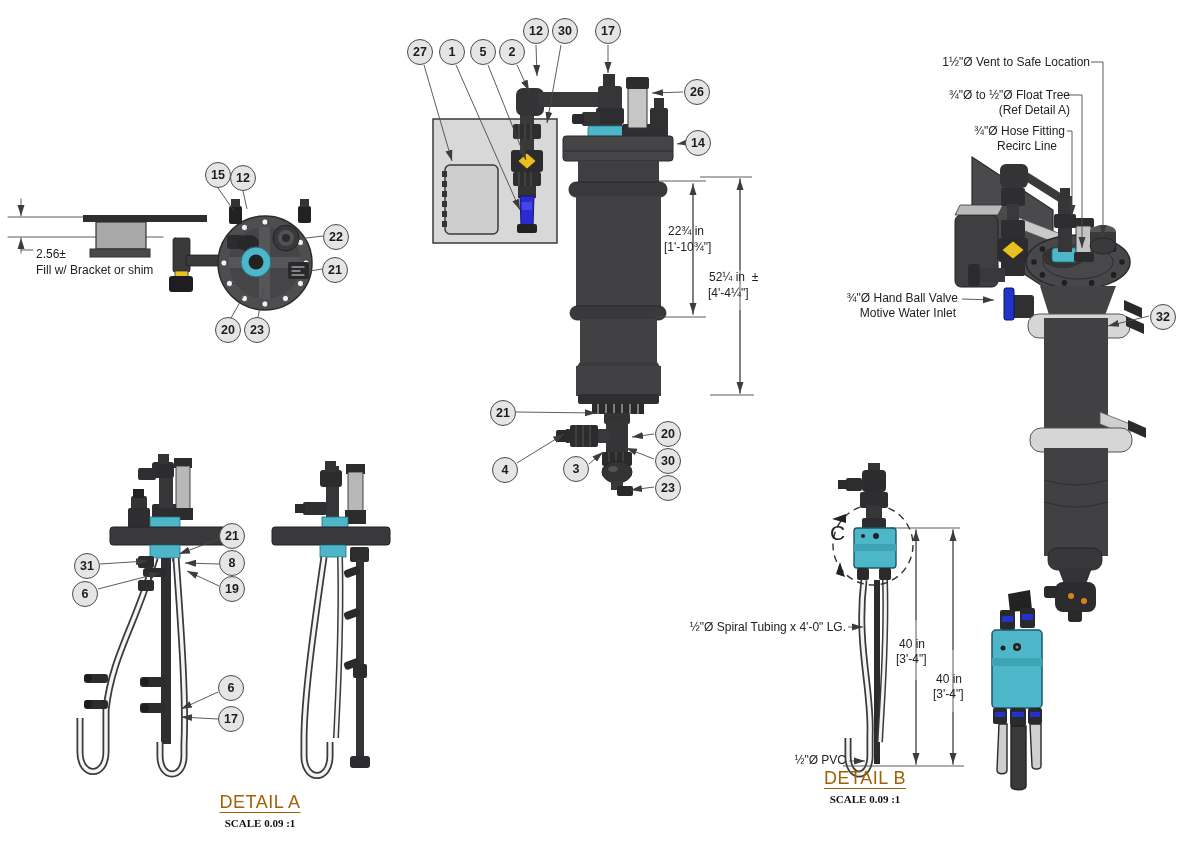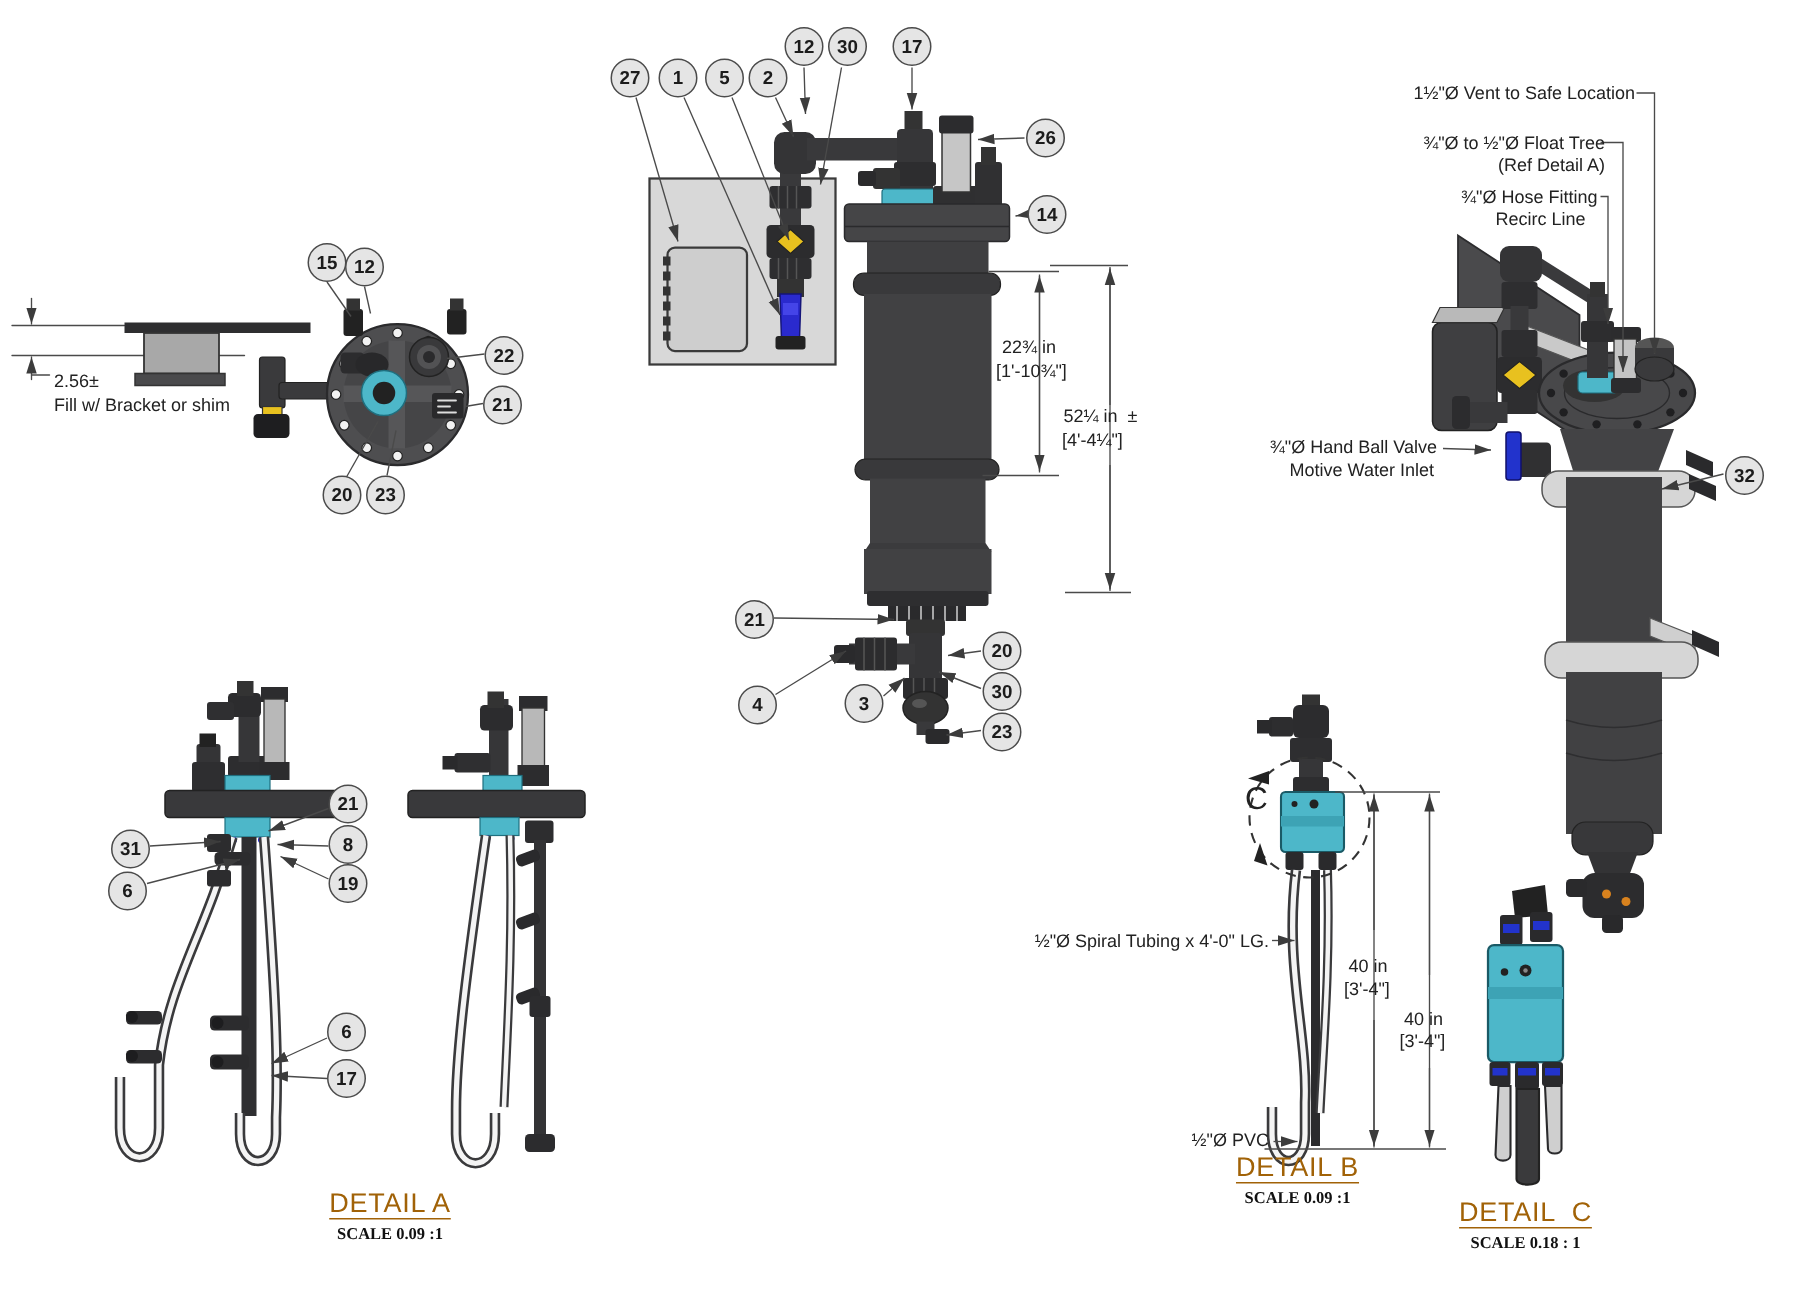--- a/index.html
+++ b/index.html
@@ -425,18 +425,14 @@
 <div class="lbl big" style="left:830px;top:520px">C</div>
 
 <div class="detail-block" style="left:190px;top:792px;width:140px">
   <div class="detail-title">DETAIL A</div>
   <div class="detail-scale">SCALE 0.09 :1</div>
 </div>
 <div class="detail-block" style="left:795px;top:768px;width:140px">
   <div class="detail-title">DETAIL B</div>
   <div class="detail-scale">SCALE 0.09 :1</div>
 </div>
-<div class="detail-block" style="left:947px;top:798px;width:140px">
-  <div class="detail-title">DETAIL  C</div>
-  <div class="detail-scale">SCALE 0.18 : 1</div>
+
 </div>
 
-</div>
-
 </body></html>

